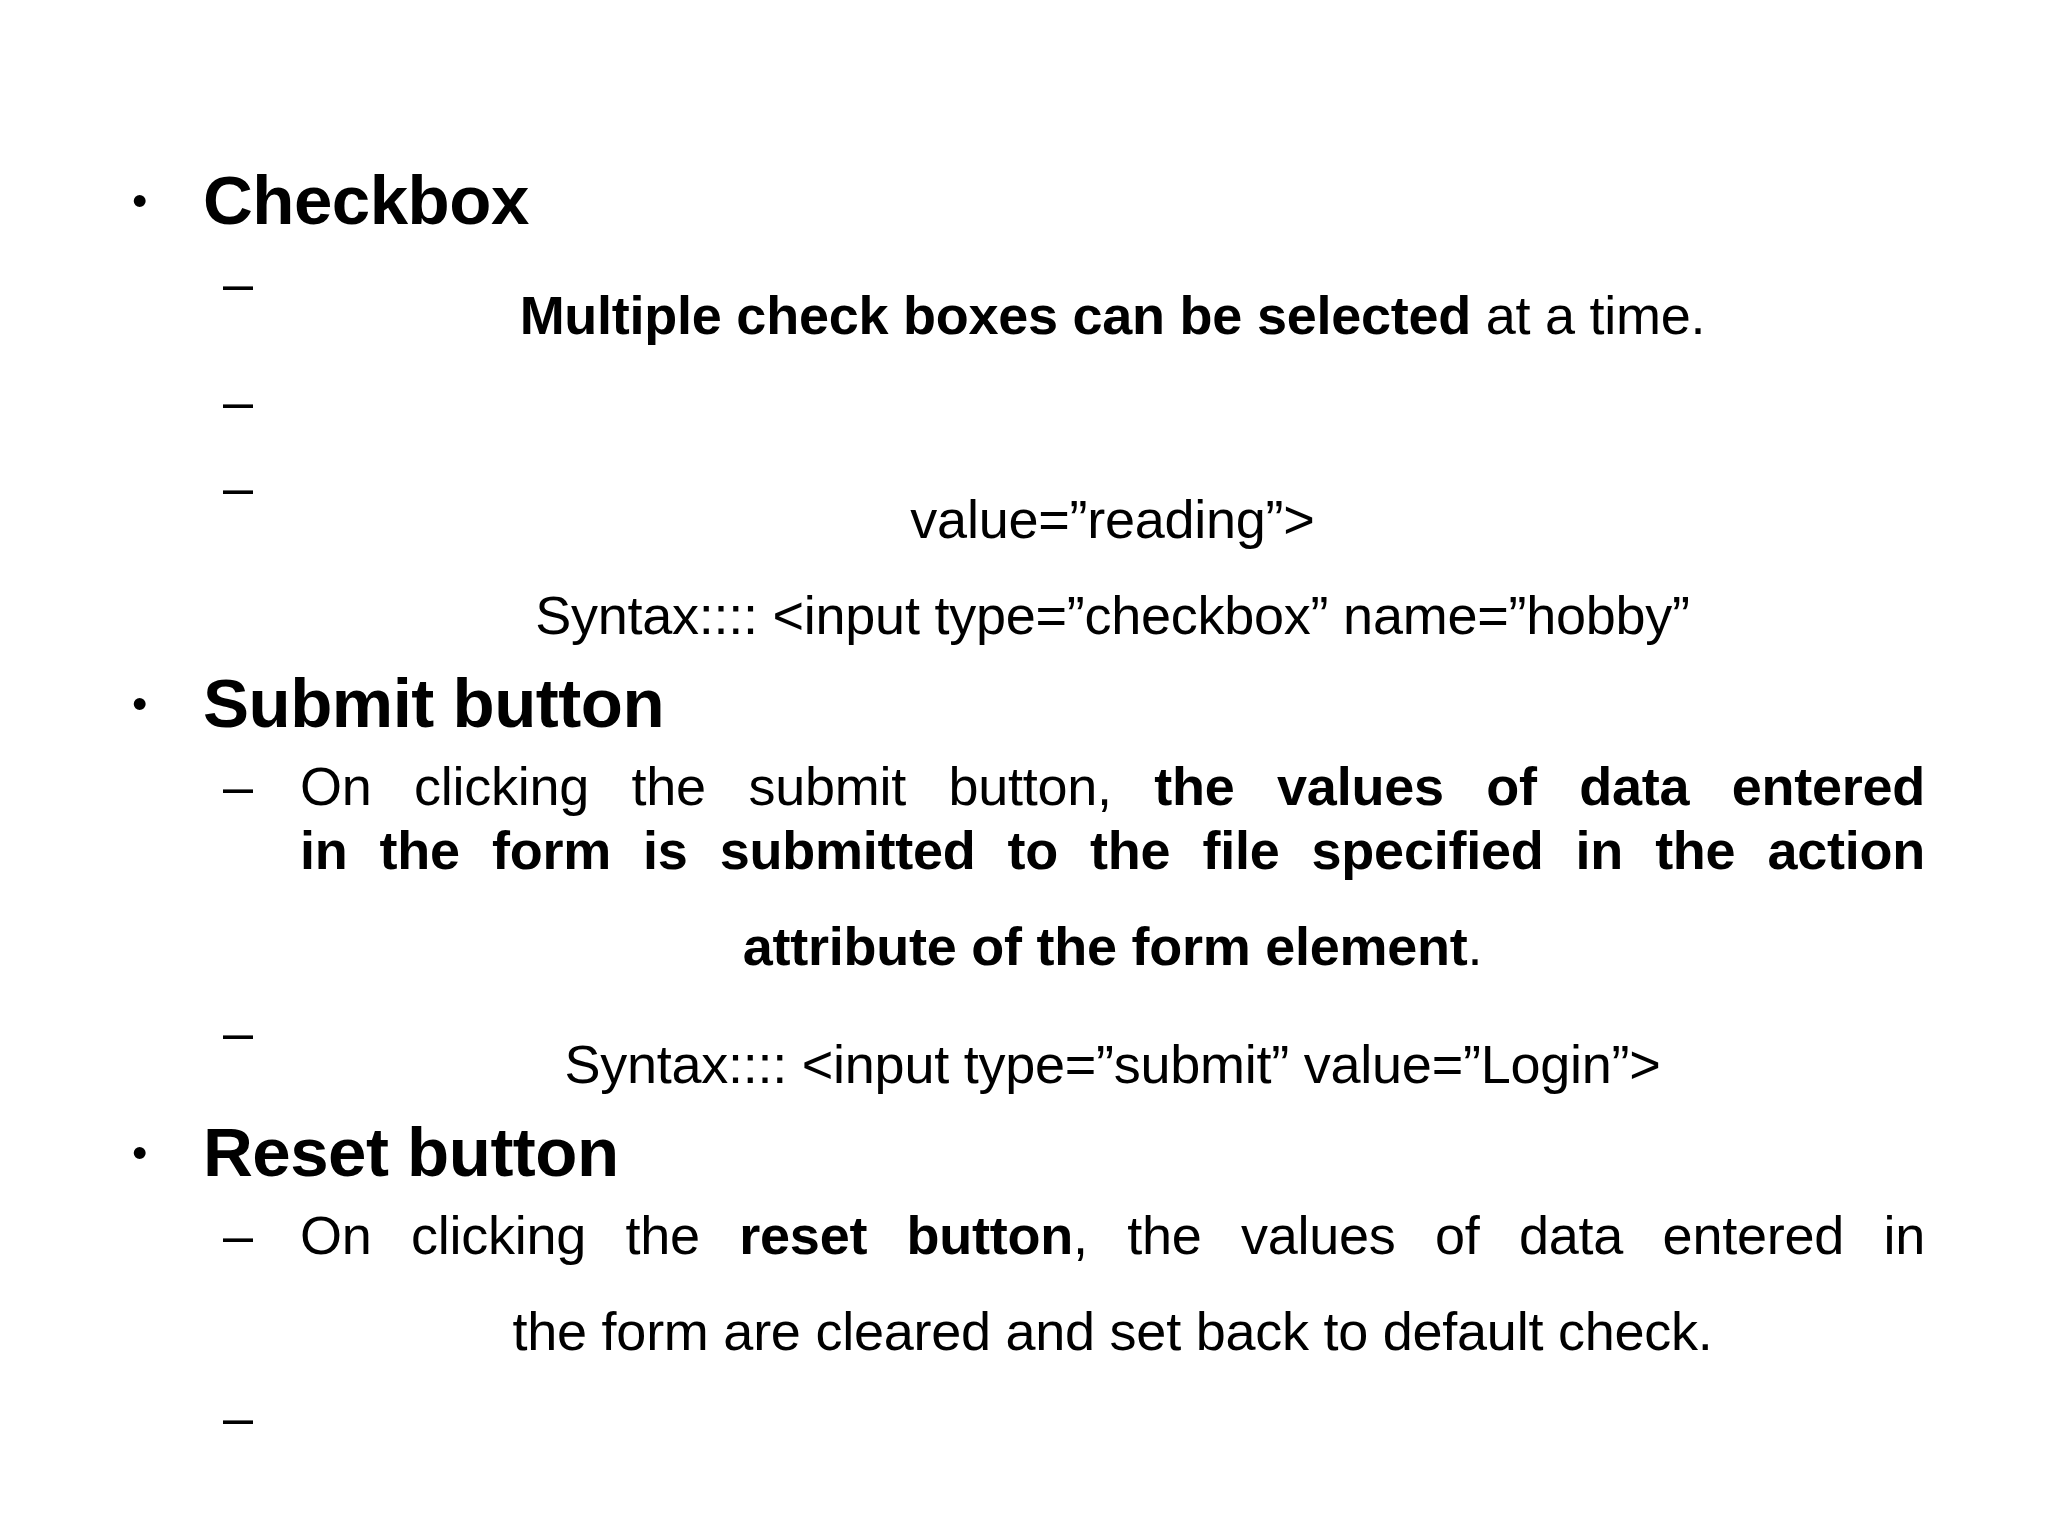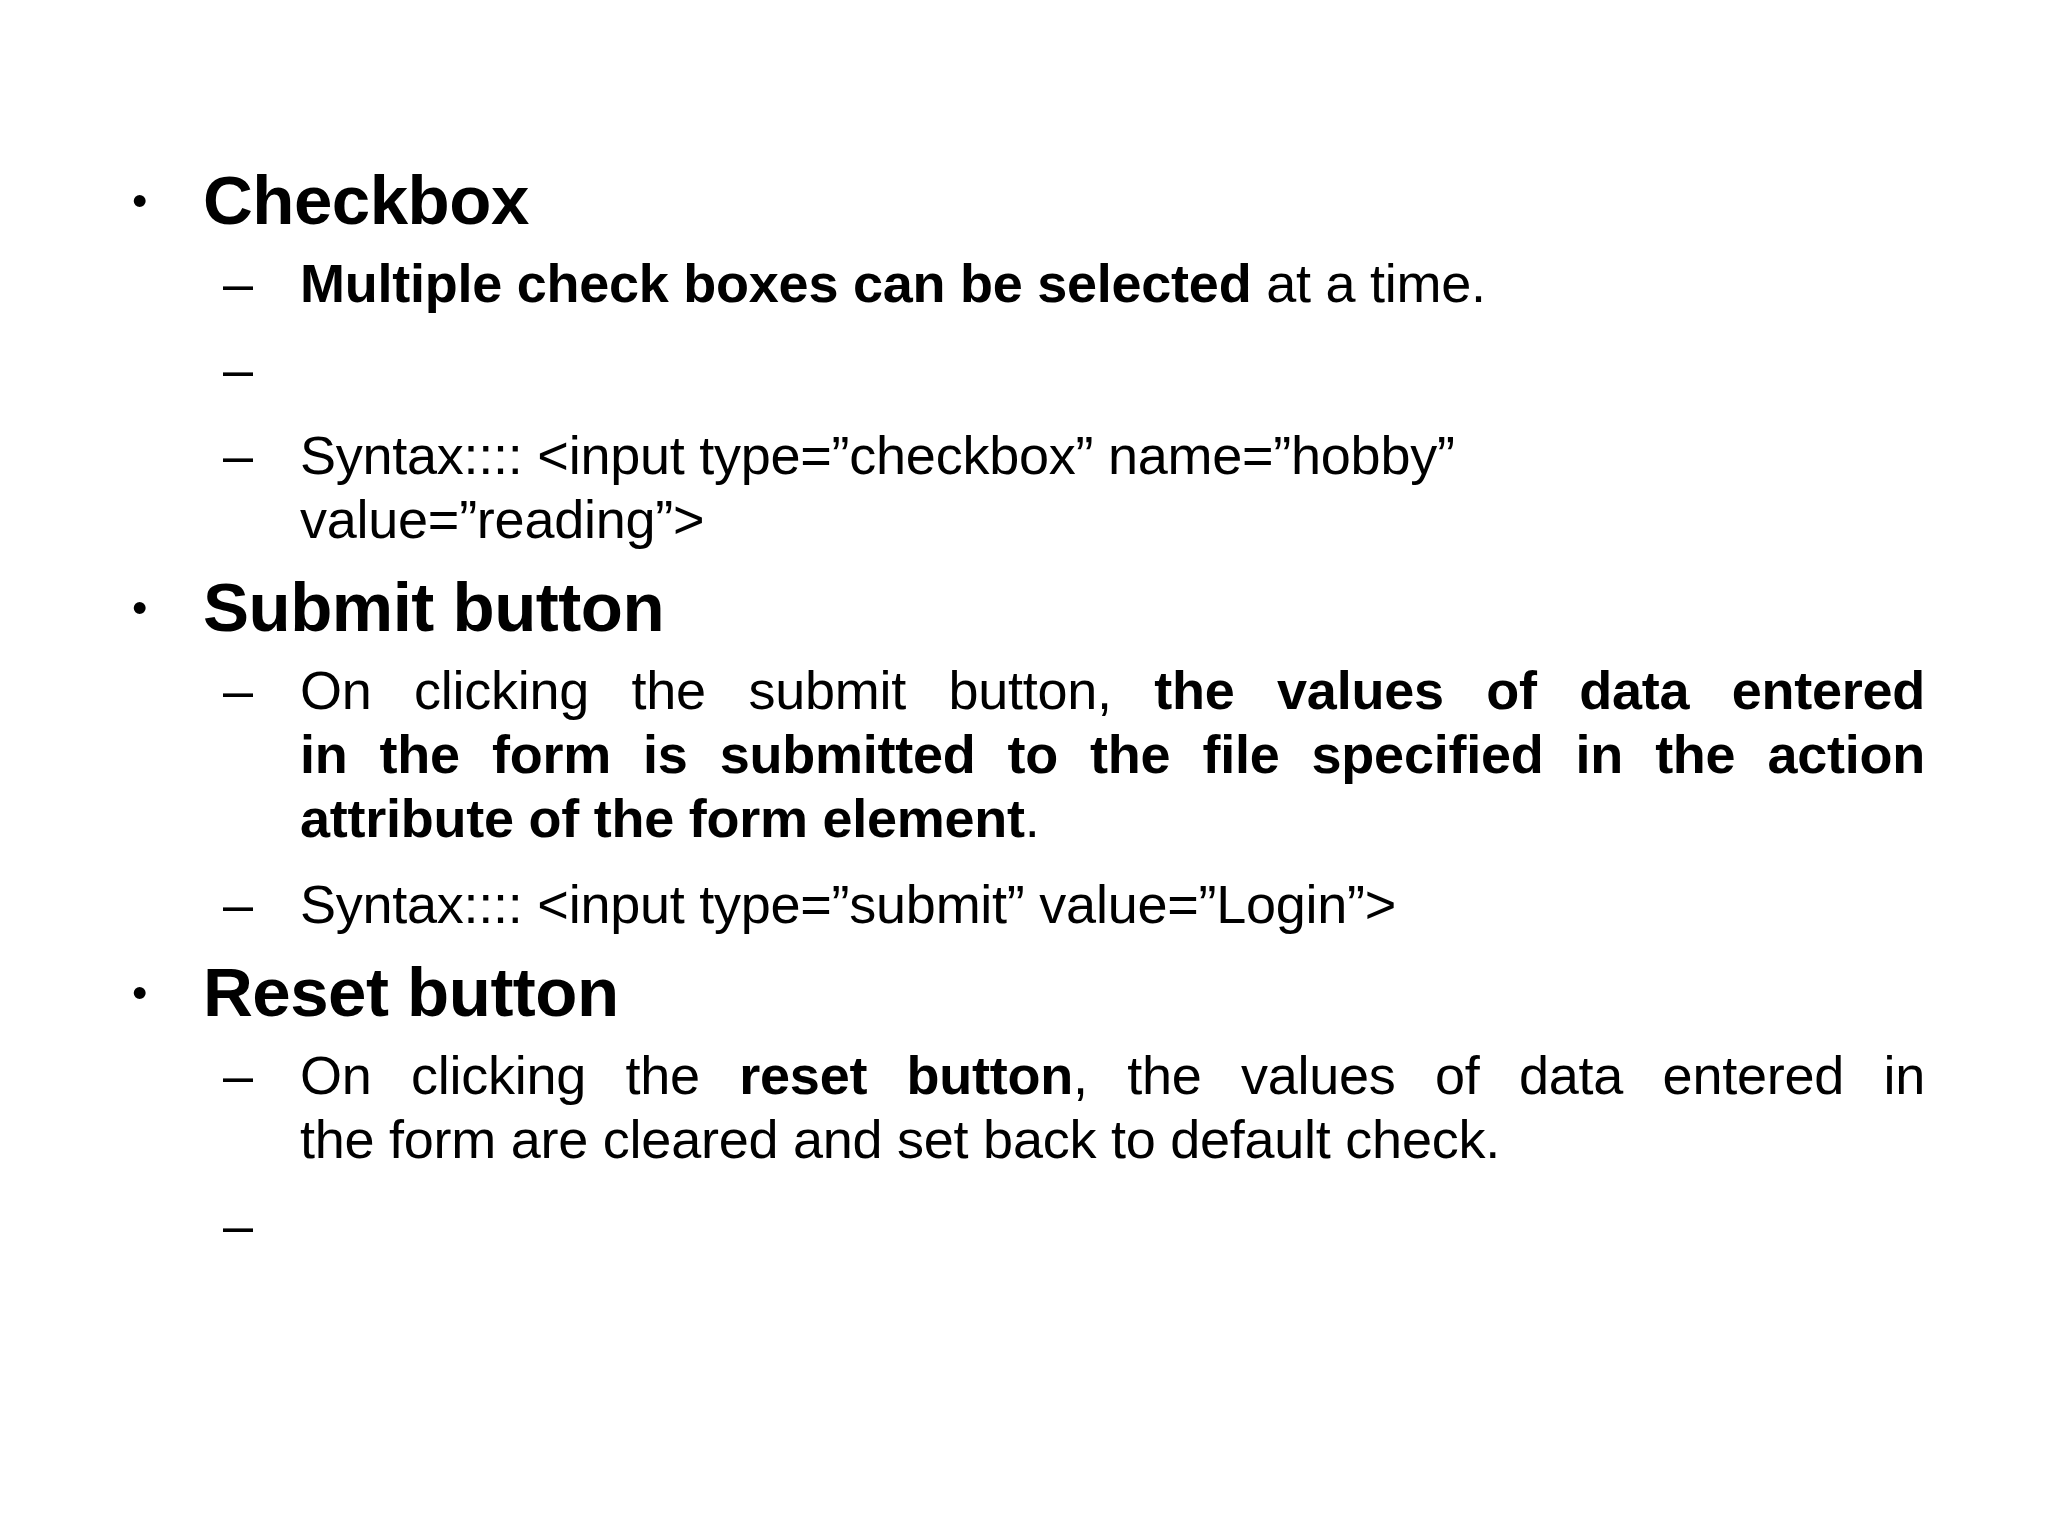--- a/index.html
+++ b/index.html
@@ -60,21 +60,21 @@
     flex: 0 0 1625px;
     font-size: 54px;
     line-height: 64px;
     letter-spacing: -0.25px;
   }
   .line { display: block; }
   .ln-j {
     text-align: justify;
     text-align-last: justify;
   }
-  .ln-l { text-align: left; }
+  .ln-l { text-align: center; margin-top: 32px; }
   .b { font-weight: bold; }
 </style>
 </head>
 <body>
 
 <div class="slide">
 
   <div class="l1">
     <span class="marker">•</span>
     <span class="htext">Checkbox</span>
@@ -87,22 +87,22 @@
     </div>
   </div>
 
   <div class="l2">
     <span class="marker">–</span>
   </div>
 
   <div class="l2">
     <span class="marker">–</span>
     <div class="ptext">
+      <div class="line ln-l"><span>value=”reading”&gt;</span></div>
       <div class="line ln-l"><span>Syntax:::: &lt;input type=”checkbox” name=”hobby”</span></div>
-      <div class="line ln-l"><span>value=”reading”&gt;</span></div>
     </div>
   </div>
 
   <div class="l1">
     <span class="marker">•</span>
     <span class="htext">Submit button</span>
   </div>
 
   <div class="l2">
     <span class="marker">–</span>

